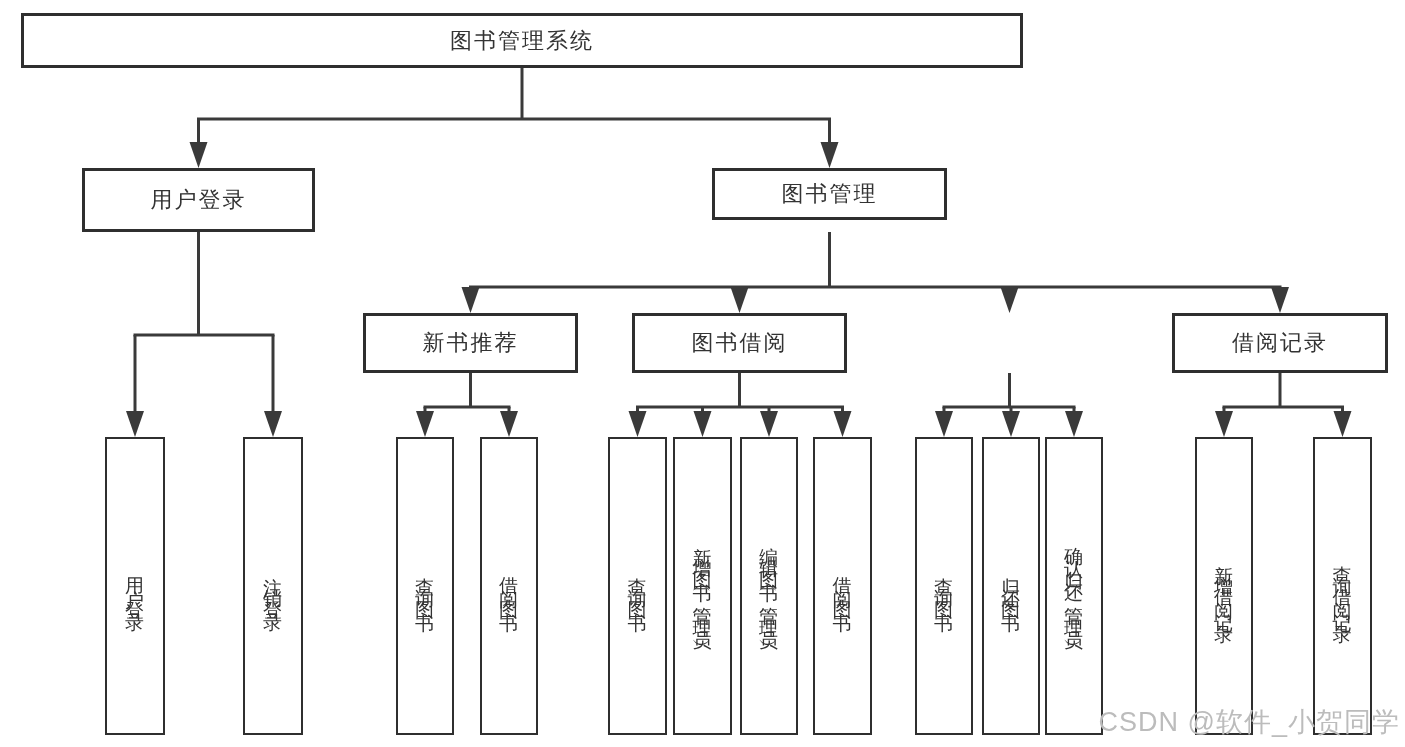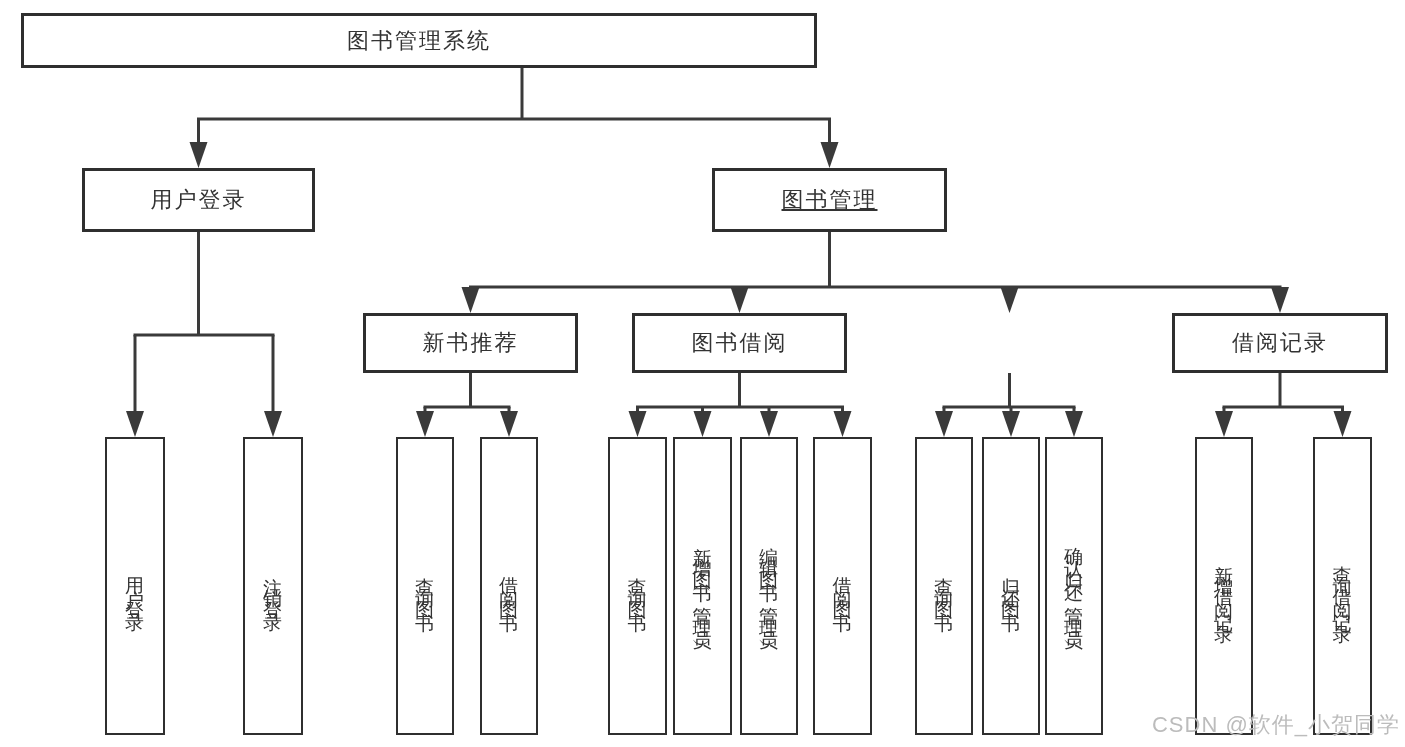--- a/index.html
+++ b/index.html
@@ -25,21 +25,21 @@
   .node.v{
     border-width:2px;
     font-size:19px;
     letter-spacing:12px;
     writing-mode:vertical-rl;
     text-orientation:mixed;
   }
   #watermark{
     position:absolute;
     right:5px;bottom:7px;
-    font-size:22px;
+    font-size:27px;
     letter-spacing:1px;
     color:var(--watermark,#bcbcbc);
     white-space:nowrap;
   }
 </style>
 </head>
 <body>
 
 <div id="canvas" style="--border: #2f2f2f; --text: #333333; --watermark: #bcbcbc; --bg: #ffffff;">
   <svg id="connectors">
@@ -89,23 +89,23 @@
       <polygon points="1002,411 1020,411 1011,437" fill="#3a3a3a"></polygon>
       <line x1="1074" y1="407" x2="1074" y2="417" stroke="#3a3a3a" stroke-width="3"></line>
       <polygon points="1065,411 1083,411 1074,437" fill="#3a3a3a"></polygon>
       <line x1="1280" y1="373" x2="1280" y2="407" stroke="#3a3a3a" stroke-width="3"></line>
       <line x1="1222.5" y1="407" x2="1344" y2="407" stroke="#3a3a3a" stroke-width="3"></line>
       <line x1="1224" y1="407" x2="1224" y2="417" stroke="#3a3a3a" stroke-width="3"></line>
       <polygon points="1215,411 1233,411 1224,437" fill="#3a3a3a"></polygon>
       <line x1="1342.5" y1="407" x2="1342.5" y2="417" stroke="#3a3a3a" stroke-width="3"></line>
       <polygon points="1333.5,411 1351.5,411 1342.5,437" fill="#3a3a3a"></polygon>
     </svg>
-  <div class="node h" style="left: 21px; top: 13px; width: 796px; height: 55px; font-family: Liberation Serif, serif;">图书管理系统</div>
+  <div class="node h" style="left: 21px; top: 13px; width: 1002px; height: 55px; font-family: Liberation Serif, serif;">图书管理系统</div>
     <div class="node h" style="left: 82px; top: 168px; width: 233px; height: 64px;">用户登录</div>
-    <div class="node h" style="left: 712px; top: 168px; width: 235px; height: 64px; text-decoration: underline;">图书管理</div>
+    <div class="node h" style="left: 712px; top: 168px; width: 235px; height: 52px;">图书管理</div>
     <div class="node h" style="left: 632px; top: 313px; width: 215px; height: 60px;">图书借阅</div>
     <div class="node h" style="left: 363px; top: 313px; width: 215px; height: 60px;">新书推荐</div>
     <div class="node h" style="left: 1172px; top: 313px; width: 216px; height: 60px;">借阅记录</div>
     <div class="node v" style="left: 105px; top: 437px; width: 60px; height: 298px;">用户登录</div>
     <div class="node v" style="left: 243px; top: 437px; width: 60px; height: 298px;">注销登录</div>
     <div class="node v" style="left: 396px; top: 437px; width: 58px; height: 298px;">查询图书</div>
     <div class="node v" style="left: 480px; top: 437px; width: 58px; height: 298px;">借阅图书</div>
     <div class="node v" style="left: 608px; top: 437px; width: 59px; height: 298px;">查询图书</div>
     <div class="node v" style="left: 673px; top: 437px; width: 59px; height: 298px;">新增图书（管理员）</div>
     <div class="node v" style="left: 740px; top: 437px; width: 58px; height: 298px;">编辑图书（管理员）</div>

